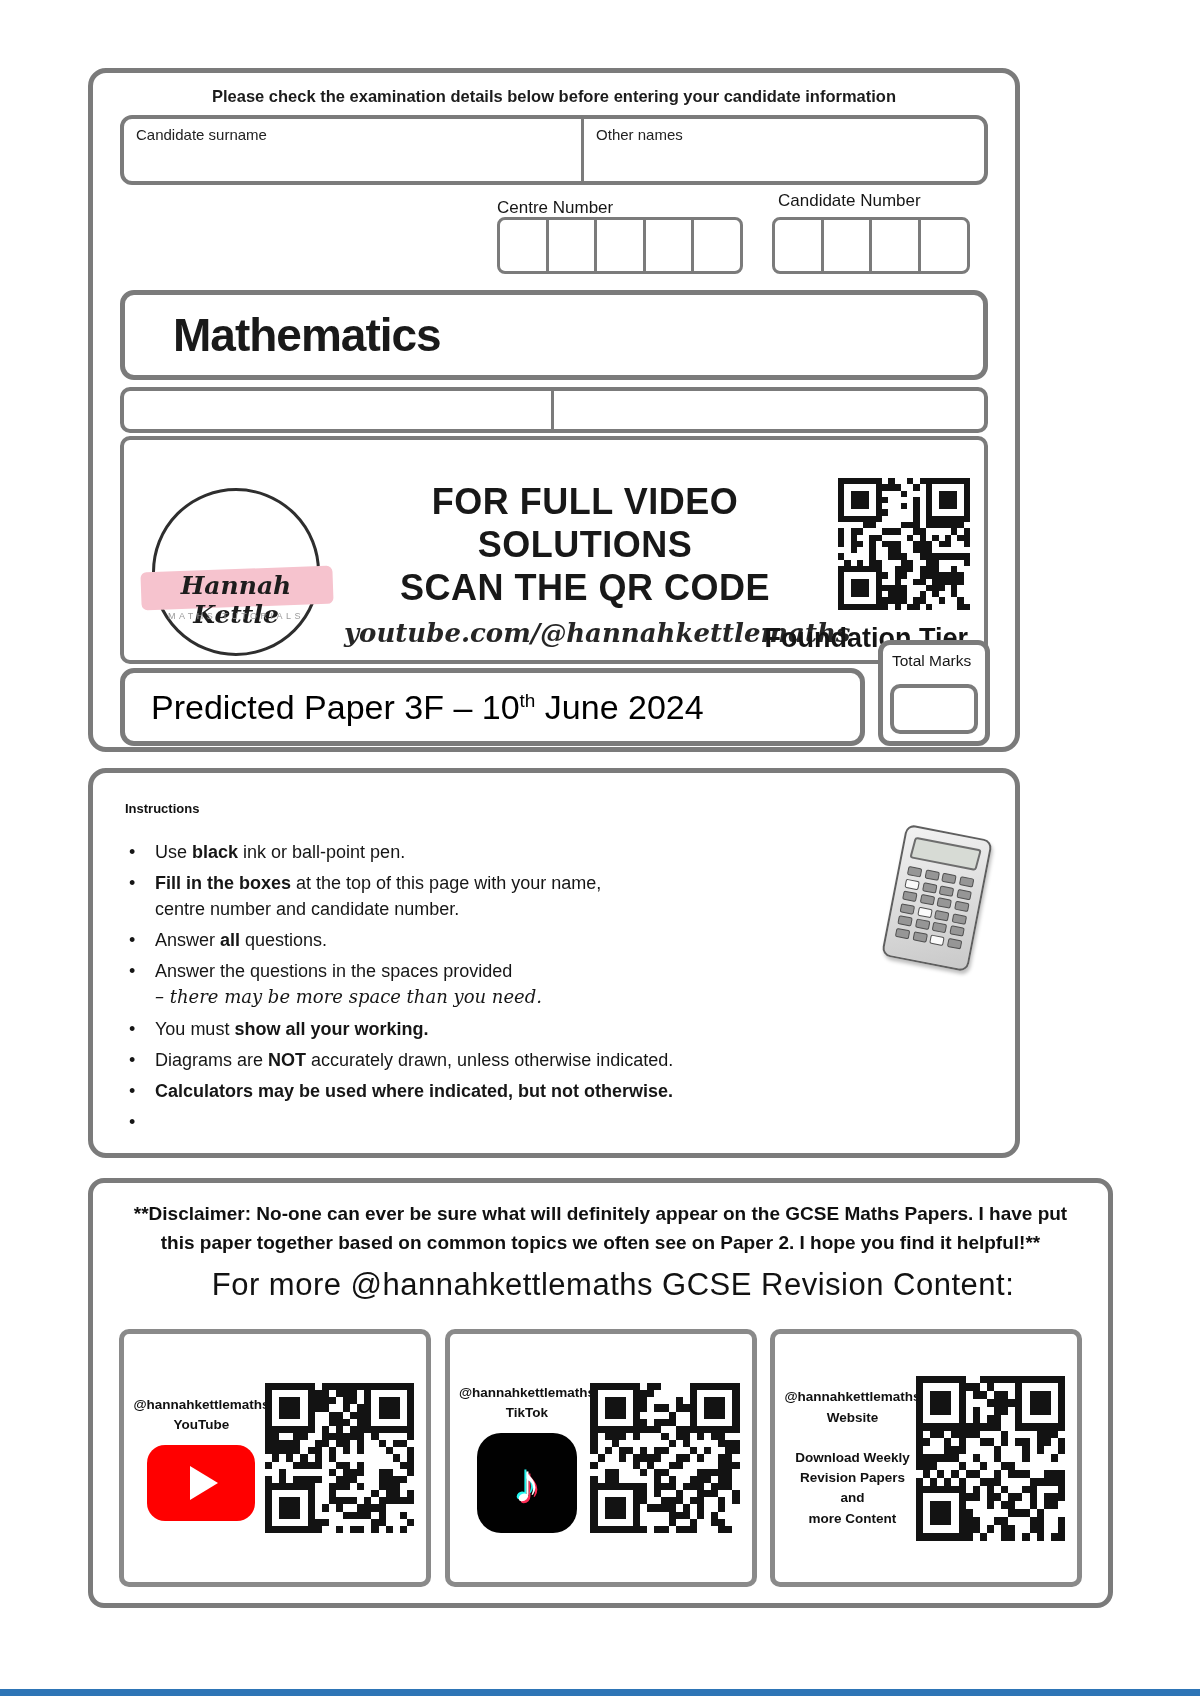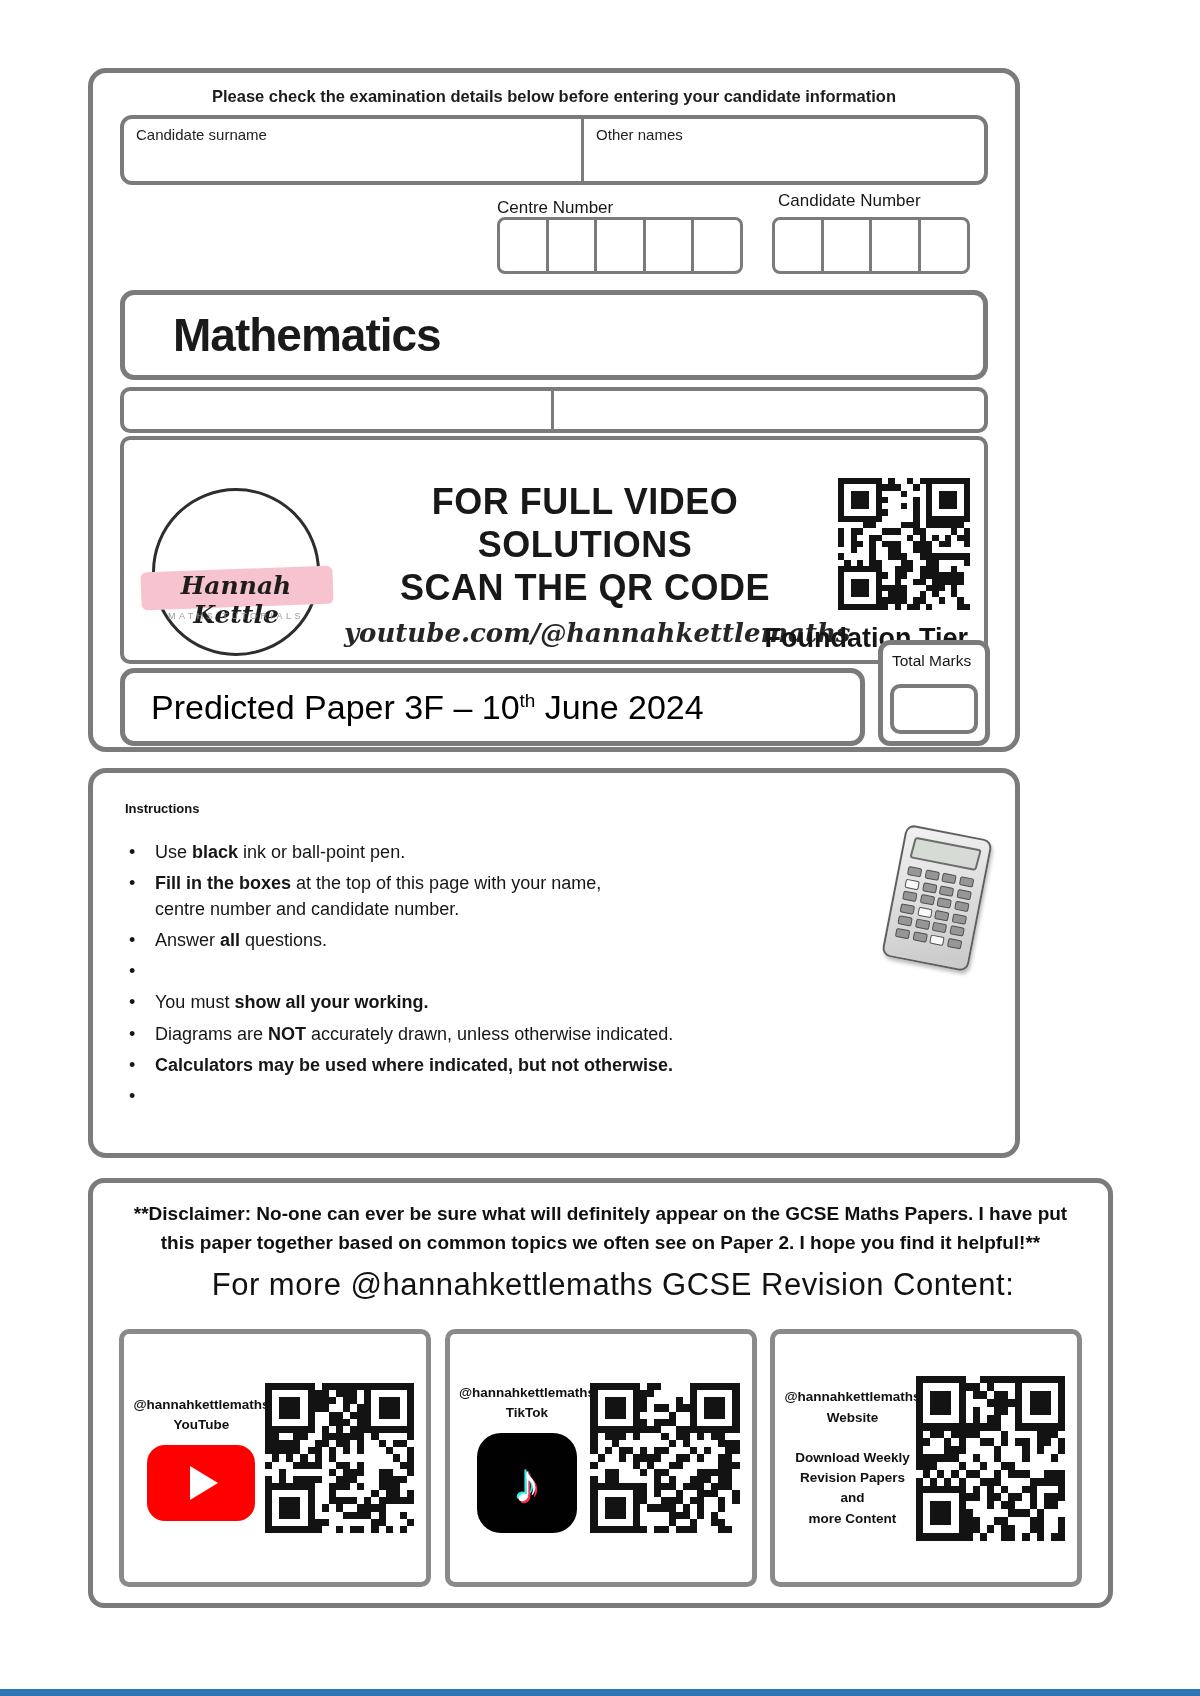--- a/index.html
+++ b/index.html
@@ -617,20 +617,22 @@
           <span class="dot">•</span>
           <span class="bullet-text"><span class="b">Fill in the boxes</span><span> at the top of this page with your name,
 centre number and candidate number.</span></span>
         </li>
         <li class="bullet-item">
           <span class="dot">•</span>
           <span class="bullet-text"><span>Answer </span><span class="b">all</span><span> questions.</span></span>
         </li>
         <li class="bullet-item">
           <span class="dot">•</span>
+          <span class="bullet-text"><span>Answer the questions in the spaces provided
+</span><span class="i">– there may be more space than you need.</span></span>
         </li>
         <li class="bullet-item">
           <span class="dot">•</span>
           <span class="bullet-text"><span>You must </span><span class="b">show all your working.</span></span>
         </li>
         <li class="bullet-item">
           <span class="dot">•</span>
           <span class="bullet-text"><span>Diagrams are </span><span class="b">NOT</span><span> accurately drawn, unless otherwise indicated.</span></span>
         </li>
         <li class="bullet-item">

